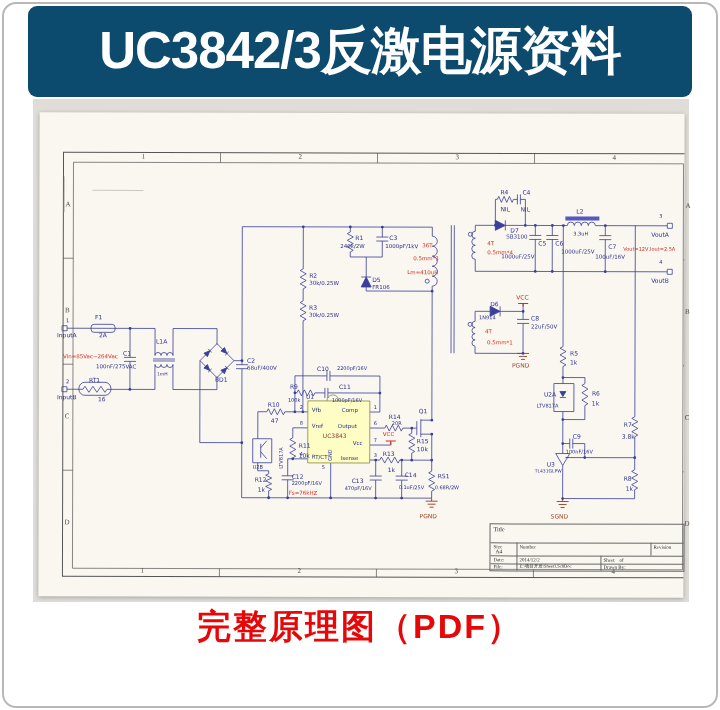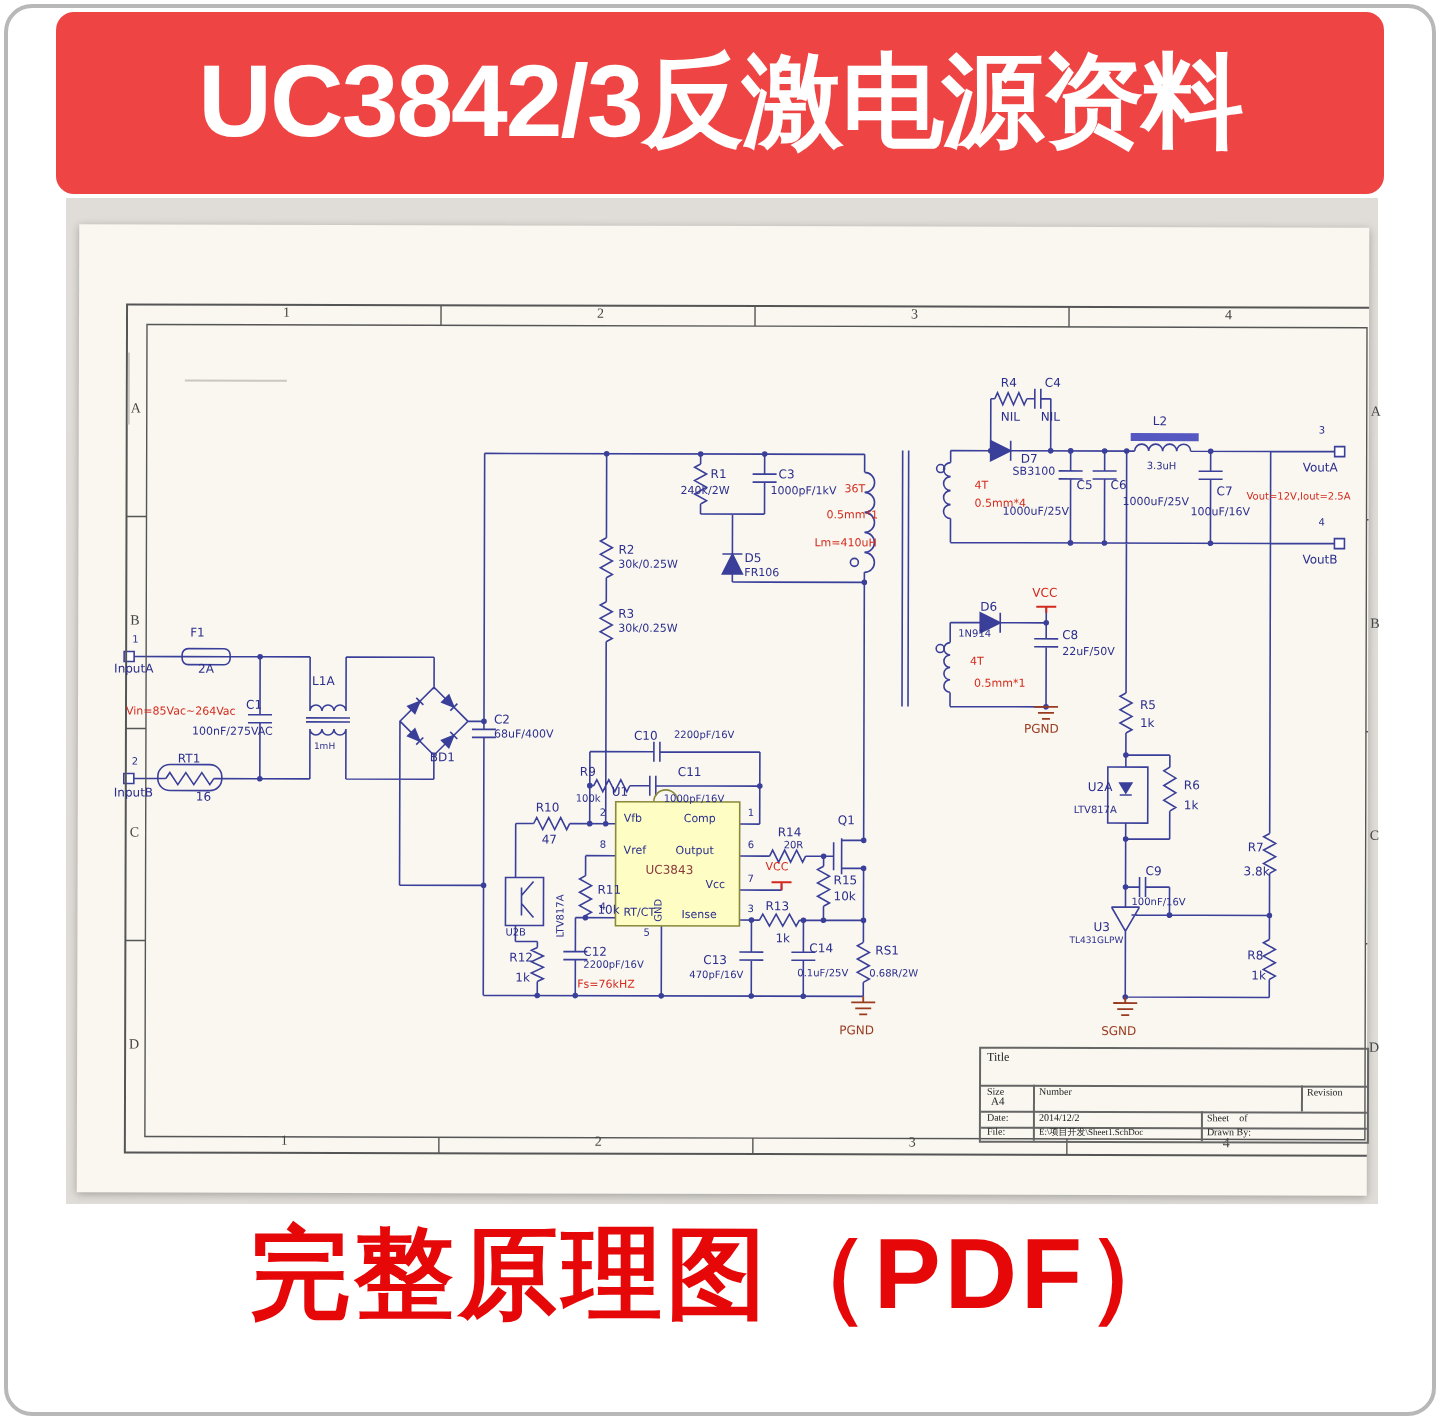--- a/index.html
+++ b/index.html
@@ -1,41 +1,41 @@
 <!DOCTYPE html>
 <html><head>
 <meta charset="utf-8">
 <style>
   html,body{margin:0;padding:0;}
   .root{position:relative;width:720px;height:710px;background:#ffffff;overflow:hidden;
         font-family:"Liberation Sans",sans-serif;}
   .frame{position:absolute;inset:2px;border:2px solid #b8b8b8;border-radius:14px;pointer-events:none;}
   
-  .banner{position:absolute;left:28px;top:6px;width:664px;height:91px;background:#ef4444;
+  .banner{position:absolute;left:28px;top:6px;width:664px;height:91px;background:#0c4a6e;
           border-radius:9px;display:flex;align-items:center;justify-content:center;}
   .banner span{color:#ffffff;font-size:51px;font-weight:bold;letter-spacing:-1px;
                font-family:"Liberation Sans",sans-serif;white-space:nowrap;}
   
   .photo{position:absolute;left:33px;top:99px;width:656px;height:503px;background:#e0ddd8;}
   .paper{position:absolute;left:6px;top:14px;width:645px;height:484px;background:#f9f7f0;
          box-shadow:0 1px 4px rgba(0,0,0,.28);transform:rotate(.15deg);}
   .paper svg{position:absolute;left:0;top:0;}
   .lbl-layer{position:absolute;left:0;top:0;width:645px;height:484px;}
   .lb{position:absolute;line-height:1;white-space:pre;font-family:"DejaVu Sans",sans-serif;}
   .lb.vert{transform:rotate(-90deg);transform-origin:0 0;}
   .b{color:#2b2e8c}.r{color:#d42a1e}.g{color:#9a3b20}.m{color:#8c3b3b}
   .gr{position:absolute;line-height:1;font-size:7px;color:#444;font-family:"Liberation Serif",serif;}
   
   .tb{position:absolute;left:451px;top:410px;width:193px;height:46px;border:1px solid #666;
       font-family:"Liberation Serif",serif;color:#222;}
   .tb .hl,.tb .vl{position:absolute;background:#666;}
   .tb span{position:absolute;line-height:1;white-space:pre;}
   
   .caption{position:absolute;left:0;top:604px;width:720px;text-align:center;}
-  .caption span{color:#e60808;font-size:50px;font-weight:bold;letter-spacing:2px;
+  .caption span{color:#e60808;font-size:34px;font-weight:bold;letter-spacing:2px;
                 font-family:"Liberation Sans",sans-serif;white-space:nowrap;}
 </style>
 </head>
 <body>
 
 <div class="root">
   <div class="banner">
     <span>UC3842/3反激电源资料</span>
   </div>
 

